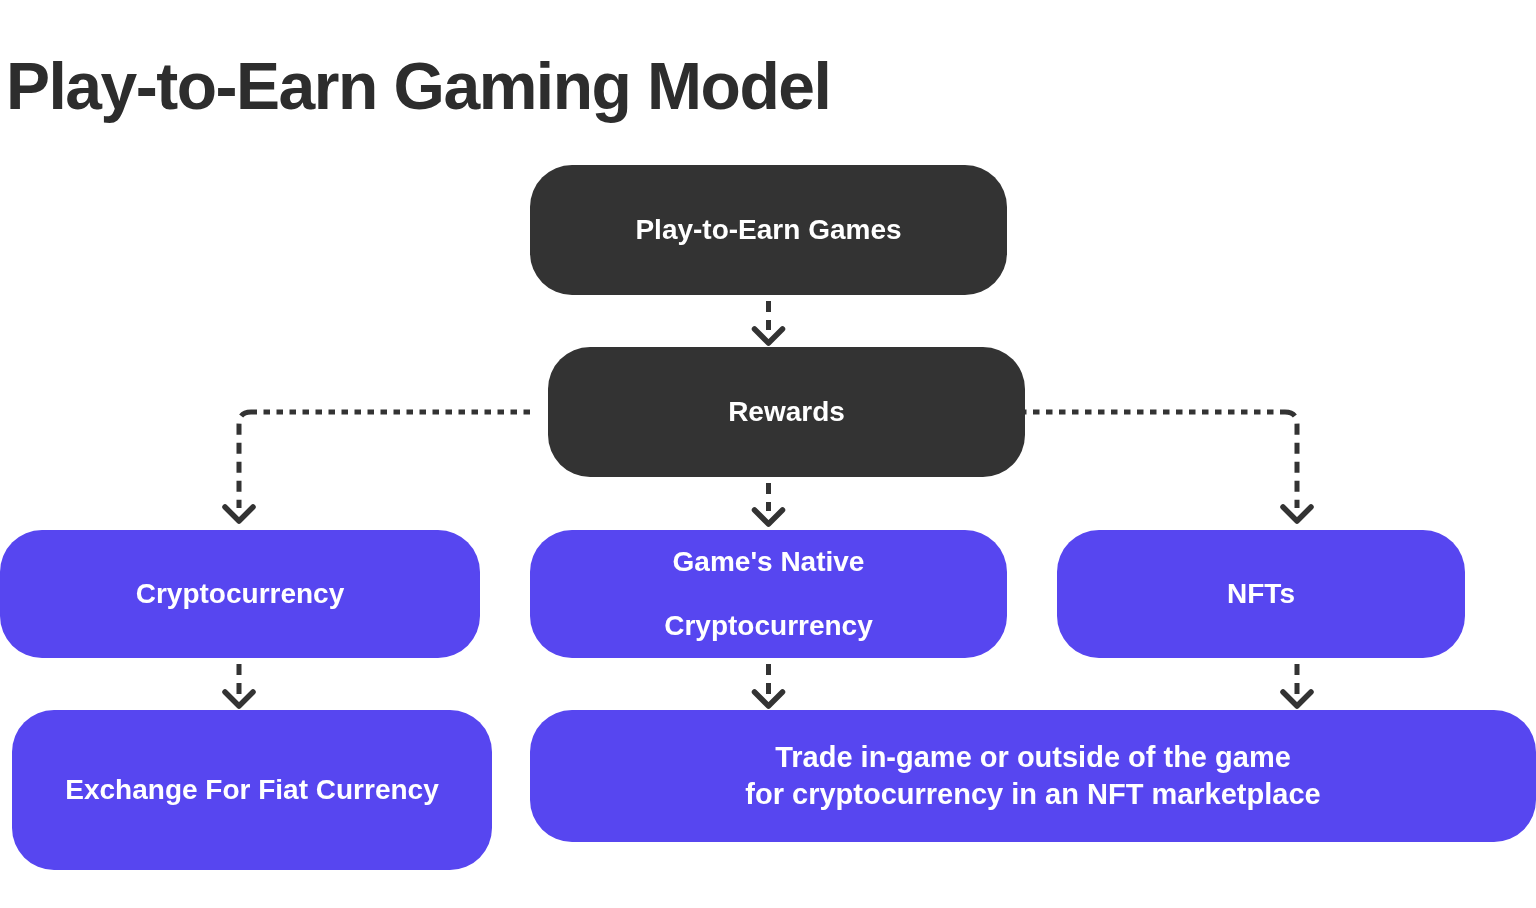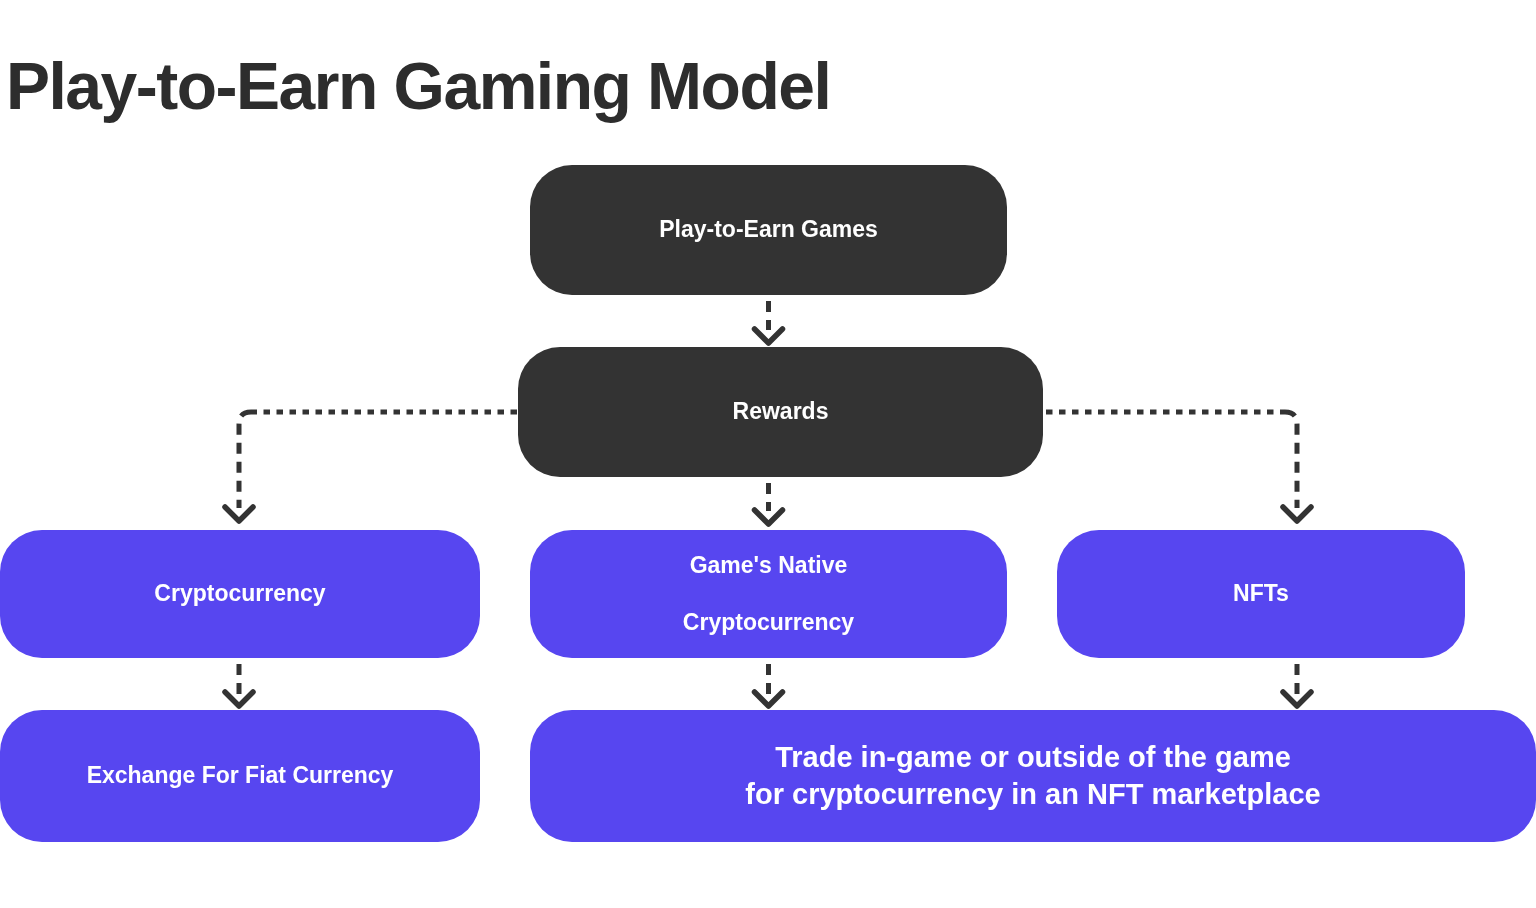--- a/index.html
+++ b/index.html
@@ -28,21 +28,21 @@
   .node {
     position: absolute;
     display: flex;
     flex-direction: column;
     align-items: center;
     justify-content: center;
     text-align: center;
     border-radius: 42px;
     color: #ffffff;
     font-weight: 700;
-    font-size: 23px;
+    font-size: 28px;
     line-height: 1.27;
   }
   .node.dark   { background: #333333; }
   .node.purple { background: #5746f0; }
   .node .label { display: block; }
   .connectors {
     position: absolute;
     left: 0; top: 0;
     width: 1536px;
     height: 908px;
@@ -100,38 +100,38 @@
     <g>
       <path class="dash-v" d="M1297 664 V695"></path>
       <path class="head" d="M1283 692 L1297 706 L1311 692"></path>
     </g>
   </svg>
 
   <div class="node dark" style="left:530px; top:165px; width:477px; height:130px;">
     <span class="label">Play-to-Earn Games</span>
   </div>
 
-  <div class="node dark" style="left:518px; top:347px; width:525px; height:130px;justify-content:center;">
+  <div class="node dark" style="left:548px; top:347px; width:477px; height:130px;justify-content:center;">
     <span class="label">Rewards</span>
   </div>
 
   <div class="node purple" style="left:0px; top:530px; width:480px; height:128px;">
     <span class="label">Cryptocurrency</span>
   </div>
 
   <div class="node purple" style="left:530px; top:530px; width:477px; height:128px;gap:28px;">
     <span class="label">Game's Native</span>
     <span class="label">Cryptocurrency</span>
   </div>
 
   <div class="node purple" style="left:1057px; top:530px; width:408px; height:128px;">
     <span class="label">NFTs</span>
   </div>
 
-  <div class="node purple" style="left:0px; top:710px; width:480px; height:132px;">
+  <div class="node purple" style="left:12px; top:710px; width:480px; height:160px;">
     <span class="label">Exchange For Fiat Currency</span>
   </div>
 
   <div class="node purple" style="left:530px; top:710px; width:1006px; height:132px; font-size:29px;text-align:center;">
     <span class="label">Trade in-game or outside of the game</span>
     <span class="label">for cryptocurrency in an NFT marketplace</span>
   </div>
 
 </div>
 

